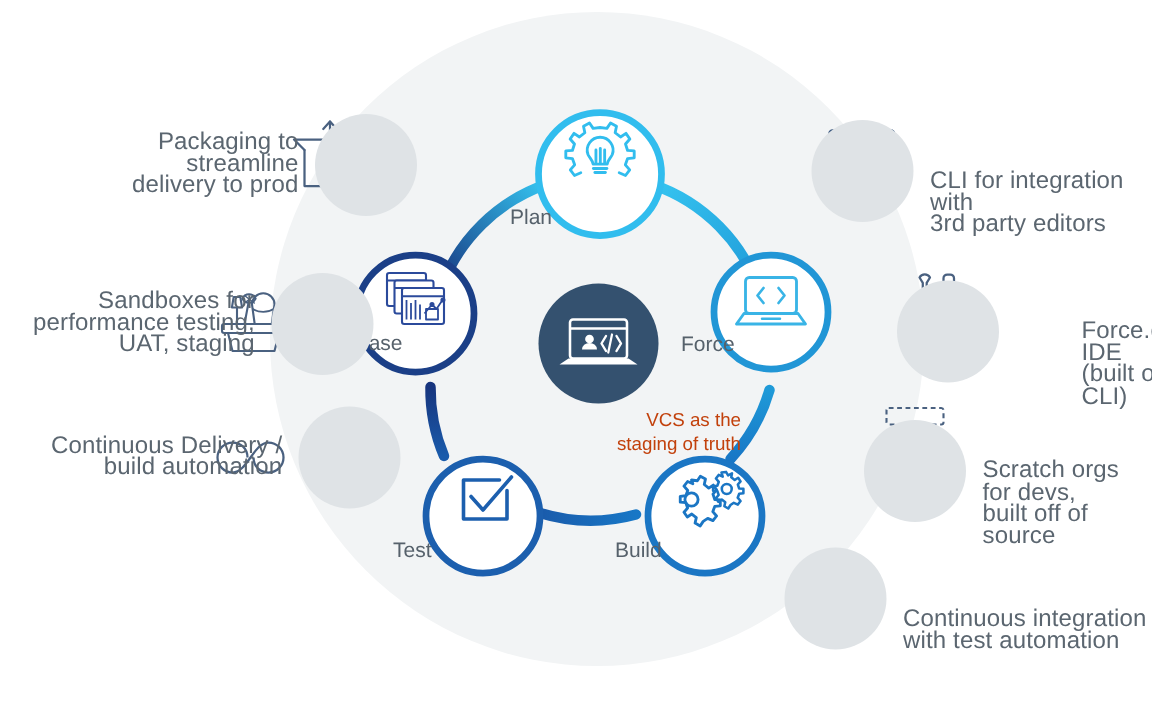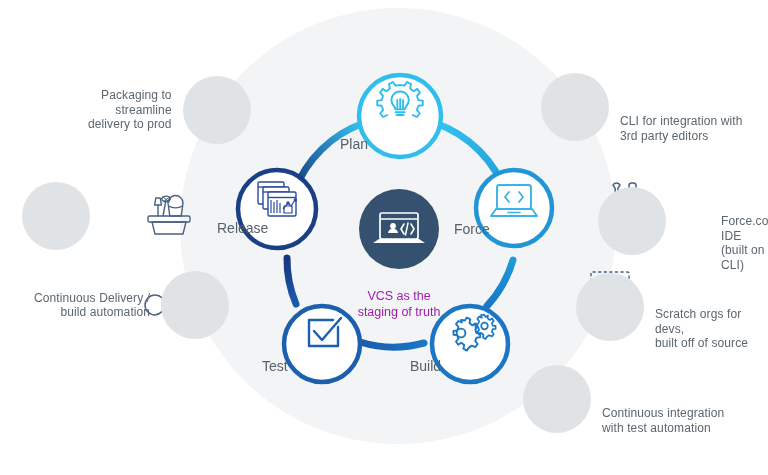--- a/index.html
+++ b/index.html
@@ -15,34 +15,34 @@
   svg.layer{position:absolute;left:0;top:0;width:768px;height:475px;}
 
   .callout{position:absolute;display:flex;align-items:center;}
   .callout .bubble{
     width:68px;height:68px;border-radius:50%;
     background:#dfe3e6;
     display:flex;align-items:center;justify-content:center;
     flex:0 0 auto;
   }
   .callout .ctext{
-    font-size:12px;line-height:14.5px;color:#5b6670;
+    font-size:16px;line-height:14.5px;color:#5b6670;
     letter-spacing:.1px;white-space:pre-line;
   }
   .callout.left .ctext{text-align:right;margin-right:11px;order:-1;}
   .callout.right .ctext{text-align:left;margin-left:11px;margin-top:44px;}
 
   .nodelabel{
     position:absolute;text-align:left;
     font-size:14px;color:#56616b;
     width:120px;
   }
   .centercap{
-    position:absolute;text-align:center;width:190px;
-    font-size:12.5px;line-height:16px;color:#a21caf;margin-top:16px;
+    position:absolute;text-align:right;width:190px;
+    font-size:12.5px;line-height:16px;color:#c2410c;
   }
 </style>
 </head>
 <body>
 
 <div id="stage">
 
   <svg class="layer" viewBox="0 0 768 475">
     <defs>
 
@@ -262,20 +262,23 @@
   </div>
 
   <div class="callout left" style="left:88px;top:76px;">
     <div class="ctext">Packaging to
 streamline
 delivery to prod</div>
     <div class="bubble"></div>
   </div>
 
   <div class="callout left" style="left:22px;top:182px;">
+    <div class="ctext">Sandboxes for
+performance testing,
+UAT, staging</div>
     <div class="bubble"></div>
   </div>
 
   <div class="callout left" style="left:7px;top:271px;margin-left:27px;">
     <div class="ctext">Continuous Delivery /
 build automation</div>
     <div class="bubble"></div>
   </div>
 
   <div class="callout right" style="left:541px;top:70px;">

